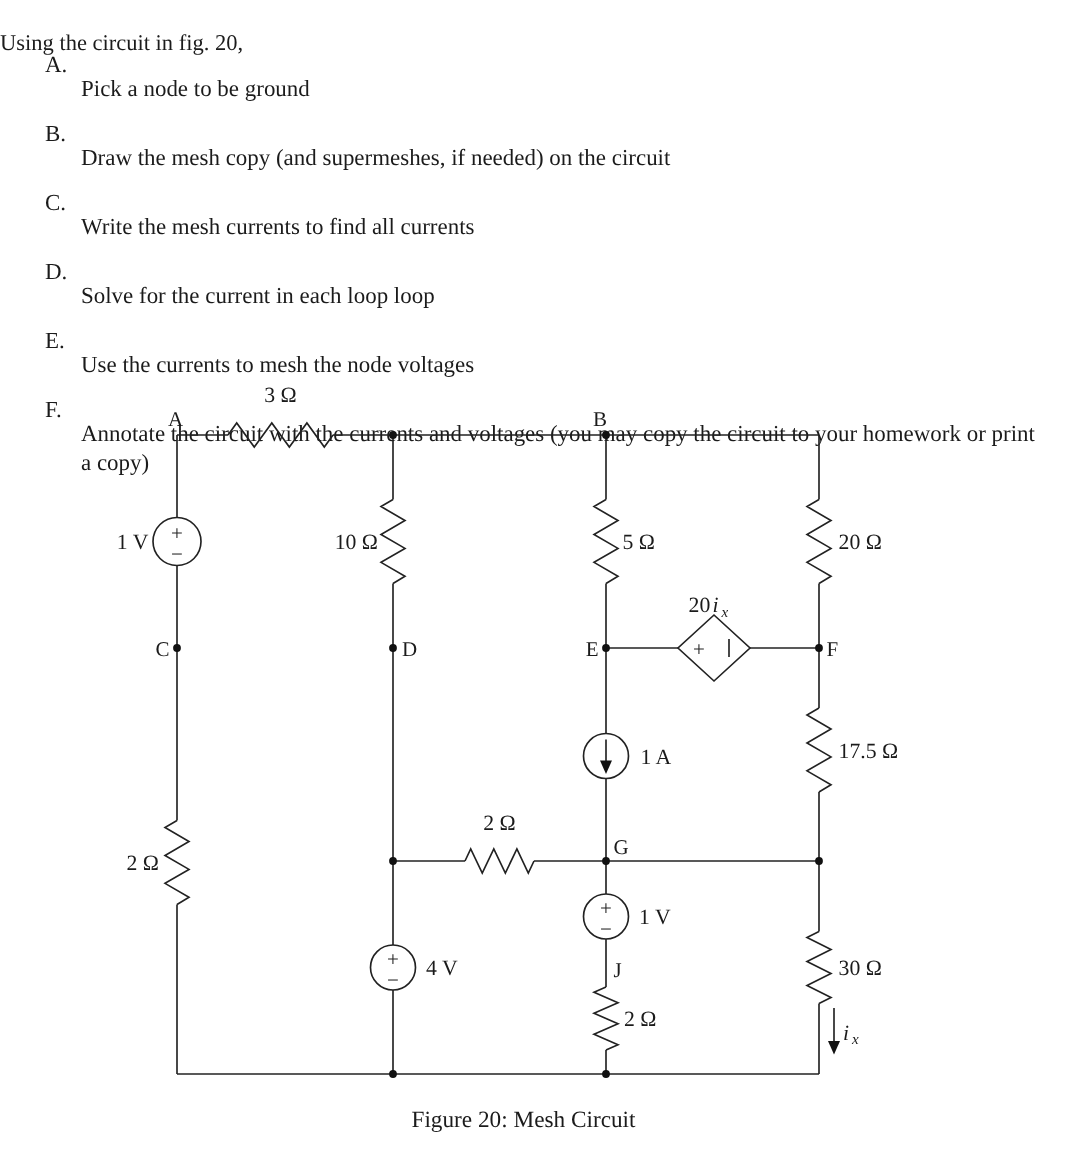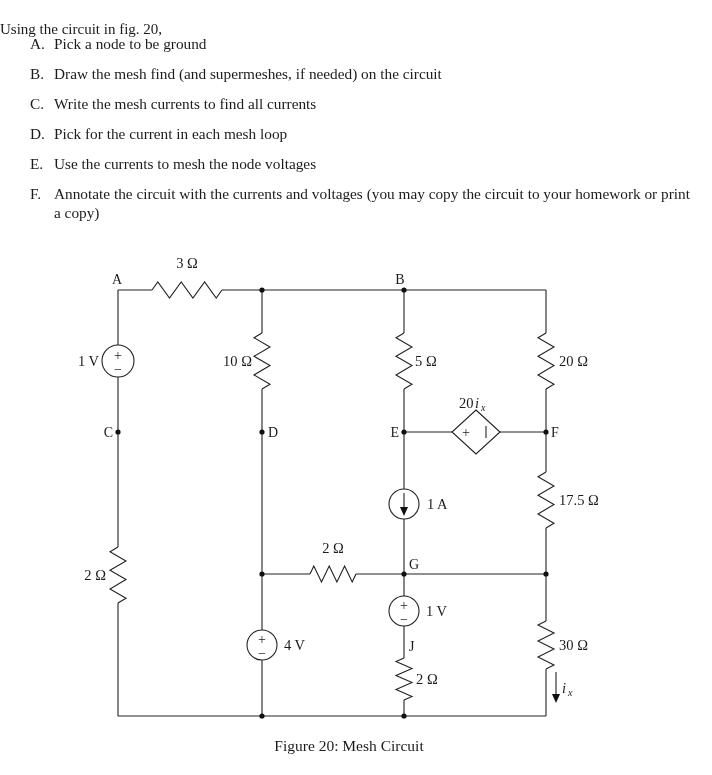--- a/index.html
+++ b/index.html
@@ -5,21 +5,21 @@
   html,body{margin:0;padding:0;}
   body{
     width:712px;height:775px;position:relative;background:#ffffff;
     color:#1b1b1b;font-family:"Liberation Serif","DejaVu Serif",serif;
     overflow:hidden;
   }
   .intro{position:absolute;left:0;top:7px;font-size:15px;margin-top:14px;}
   .tasks{position:absolute;left:30px;top:34px;width:662px;}
   .task{display:flex;margin-bottom:11px;font-size:15.3px;line-height:19px;}
   .task-label{width:24px;flex:none;}
-  .task-text{flex:1;}
+  .task-text{flex:1;margin-top:16px;}
   svg.circuit{position:absolute;left:0;top:240px;}
   svg text{font-family:"Liberation Serif","DejaVu Serif",serif;fill:#1b1b1b;}
   .lbl{font-size:14.5px;}
   .nlbl{font-size:14px;}
   .cap{font-size:15.5px;}
   .pol{font-size:14px;}
   .ital{font-style:italic;}
   .sub{font-size:10px;font-style:italic;}
   .wire{stroke:#222;stroke-width:1.1;fill:none;}
   .comp{stroke:#222;stroke-width:1.1;fill:none;stroke-linejoin:miter;}
@@ -32,29 +32,29 @@
 
 <div class="intro">Using the circuit in fig. 20,</div>
 
 <div class="tasks">
   <div class="task">
     <span class="task-label">A.</span>
     <span class="task-text">Pick a node to be ground</span>
   </div>
   <div class="task">
     <span class="task-label">B.</span>
-    <span class="task-text">Draw the mesh find (and supermeshes, if needed) on the circuit</span>
+    <span class="task-text">Draw the mesh copy (and supermeshes, if needed) on the circuit</span>
   </div>
   <div class="task">
     <span class="task-label">C.</span>
     <span class="task-text">Write the mesh currents to find all currents</span>
   </div>
   <div class="task">
     <span class="task-label">D.</span>
-    <span class="task-text">Pick for the current in each mesh loop</span>
+    <span class="task-text">Solve for the current in each loop loop</span>
   </div>
   <div class="task">
     <span class="task-label">E.</span>
     <span class="task-text">Use the currents to mesh the node voltages</span>
   </div>
   <div class="task">
     <span class="task-label">F.</span>
     <span class="task-text">Annotate the circuit with the currents and voltages (you may copy the circuit to your homework or print a copy)</span>
   </div>
 </div>

